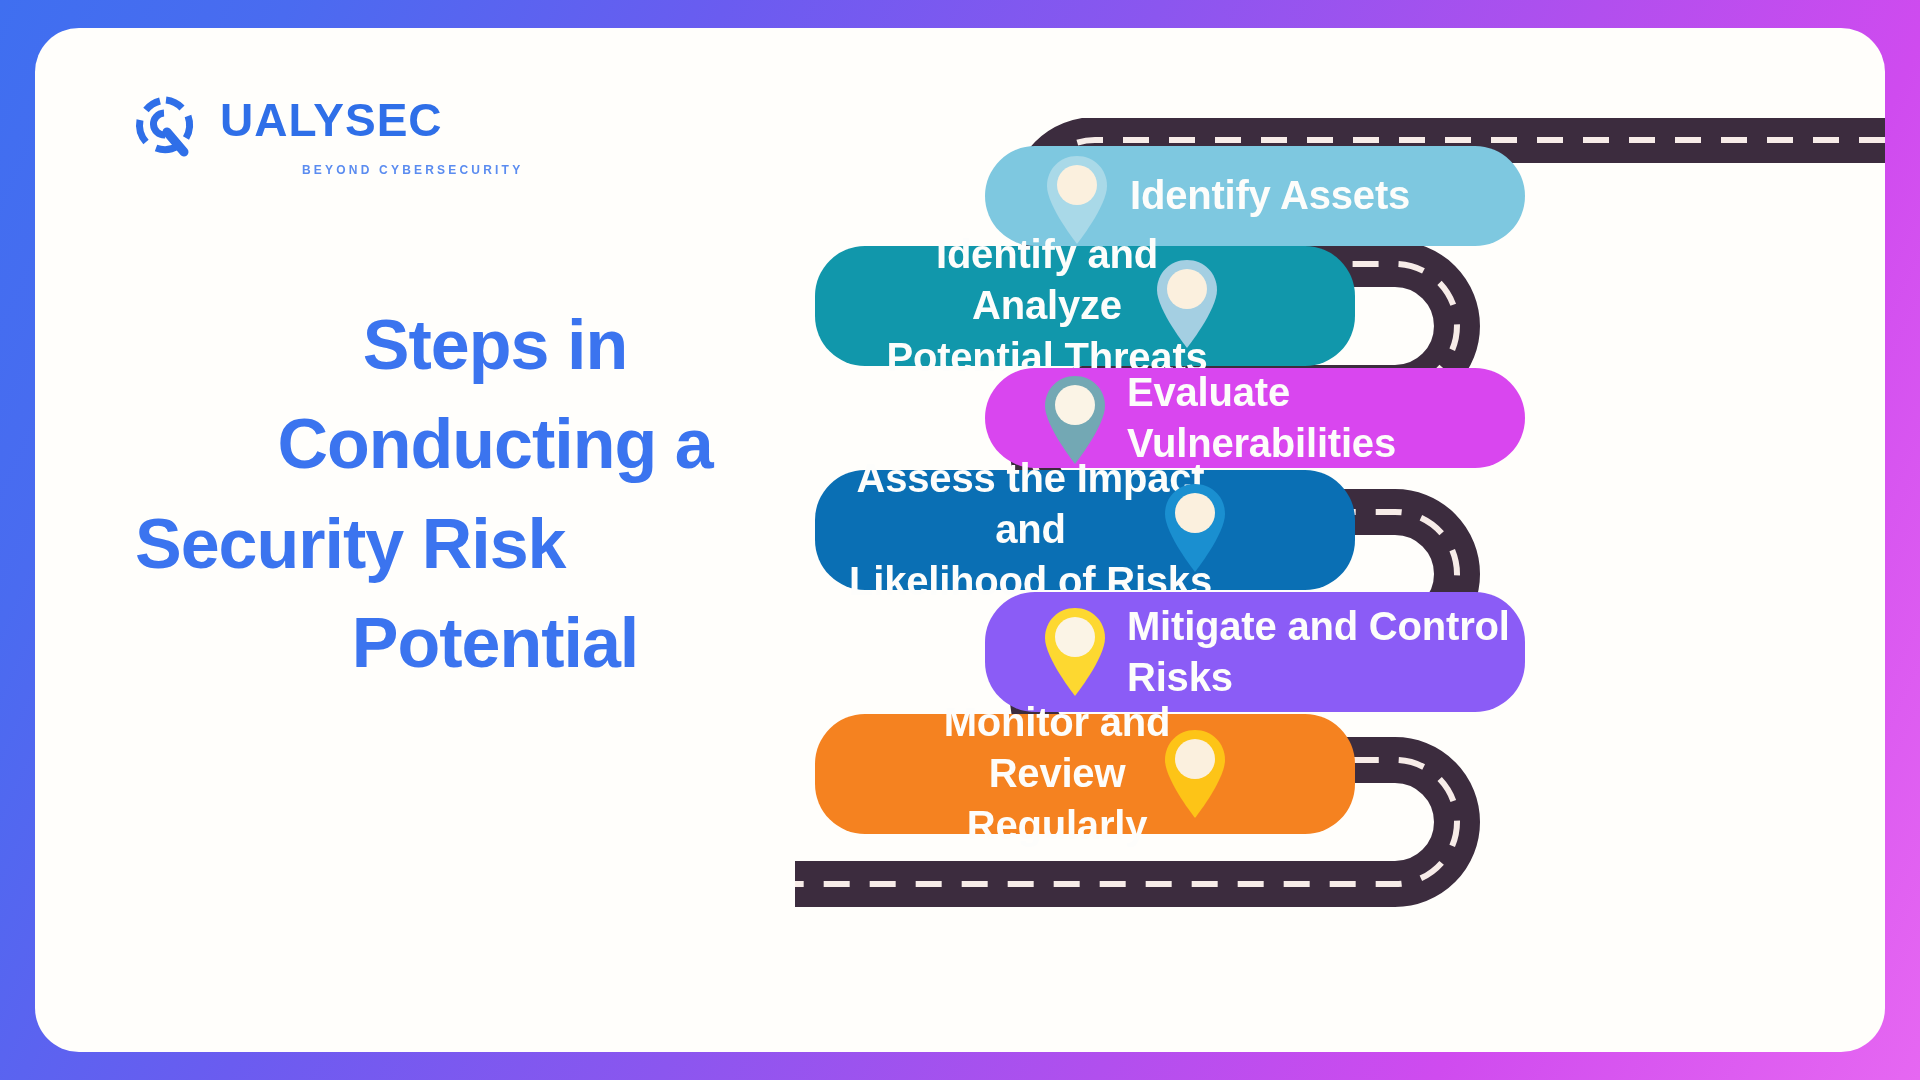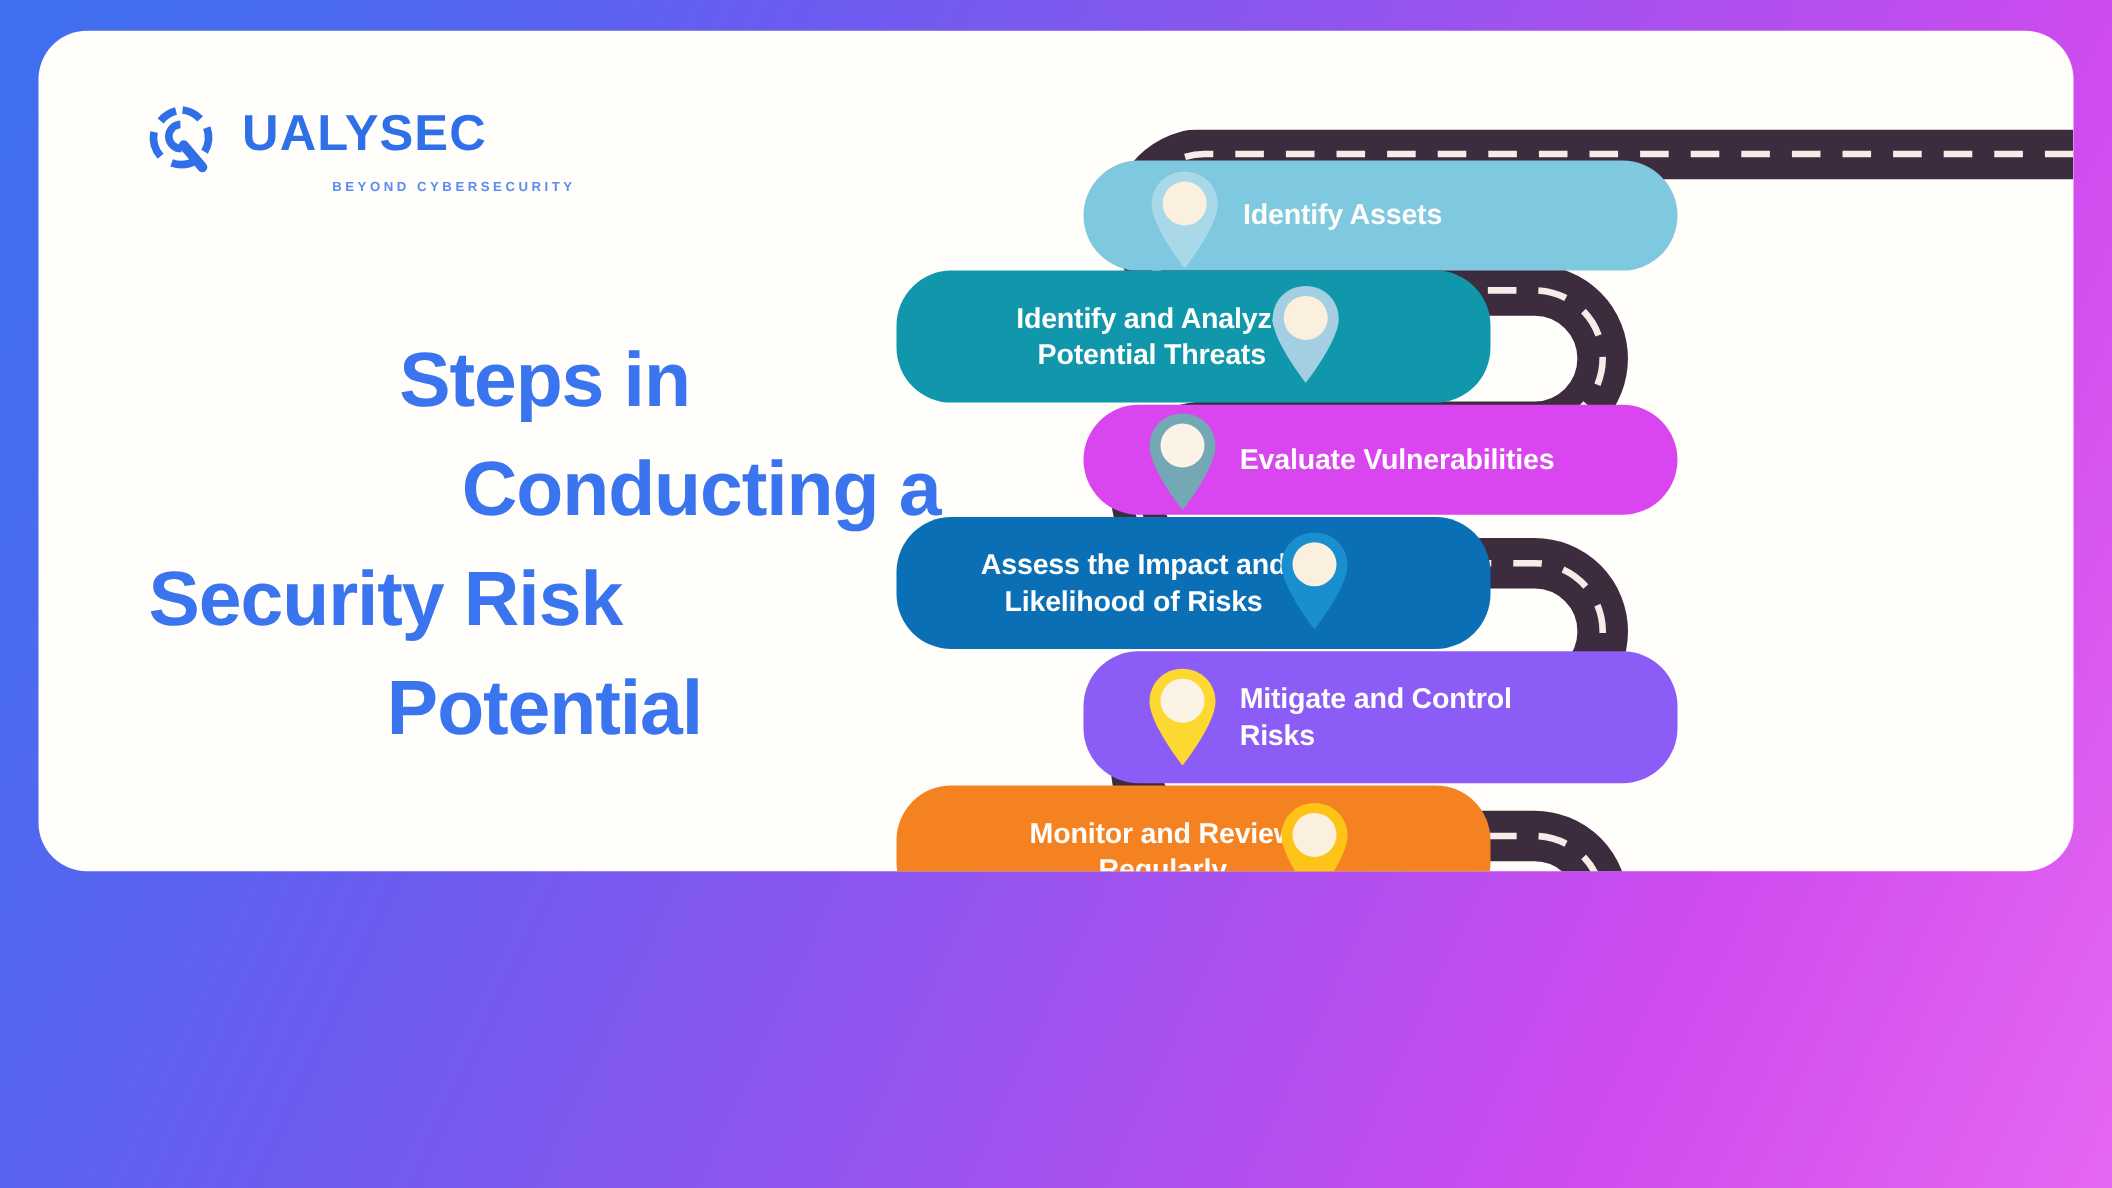--- a/index.html
+++ b/index.html
@@ -9,21 +9,21 @@
     background: linear-gradient(115deg,
         #3f6ff0 0%, #4a6bf0 12%, #6a5cf0 30%,
         #8b56ef 48%, #b14fee 66%, #cf4bef 80%, #e667f2 100%);
     position:relative;
   }
 
   
   .card {
     position:absolute;
     left:35px; top:28px;
-    width:1850px; height:764px;
+    width:1850px; height:1024px;
     background:#fffefb;
     border-radius:44px;
     overflow:hidden;
   }
 
   
   .logo { position:absolute; left:85px; top:62px; width:350px; height:92px; }
   .logo-mark { position:absolute; left:0; top:0; }
   .logo-word { position:absolute; left:100px; top:6px; }
   .logo-tagline {
@@ -38,39 +38,39 @@
     position:absolute; left:100px; top:268px; width:720px;
     font-family:"Liberation Sans", sans-serif;
     font-weight:700;
     font-size:70px;
     line-height:1.42;
     letter-spacing:-1px;
     color:#3b74ef;
   }
   .headline .ln { display:block; white-space:nowrap; }
   .ln.l1 { text-align:center; }
-  .ln.l2 { text-align:right; }
+  .ln.l2 { text-align:center; }
   .ln.l3 { text-align:left; }
   .ln.l4 { text-align:center; }
 
   
   .road-wrap {
     position:absolute; left:760px; top:90px;
     width:1090px; height:860px;
   }
   .road-svg { position:absolute; left:0; top:0; }
 
   
   .banner {
     position:absolute;
     display:flex; align-items:center;
     color:#fdfdfb;
     font-family:"Liberation Sans", sans-serif;
     font-weight:700;
-    font-size:26px;
+    font-size:40px;
     line-height:1.28;
     letter-spacing:-0.2px;
   }
   .banner .txt { white-space:pre-line; }
   .banner.right-text { justify-content:flex-start; }
   .banner.left-text  { justify-content:flex-start; }
 
   .pin { position:absolute; }
 
   

